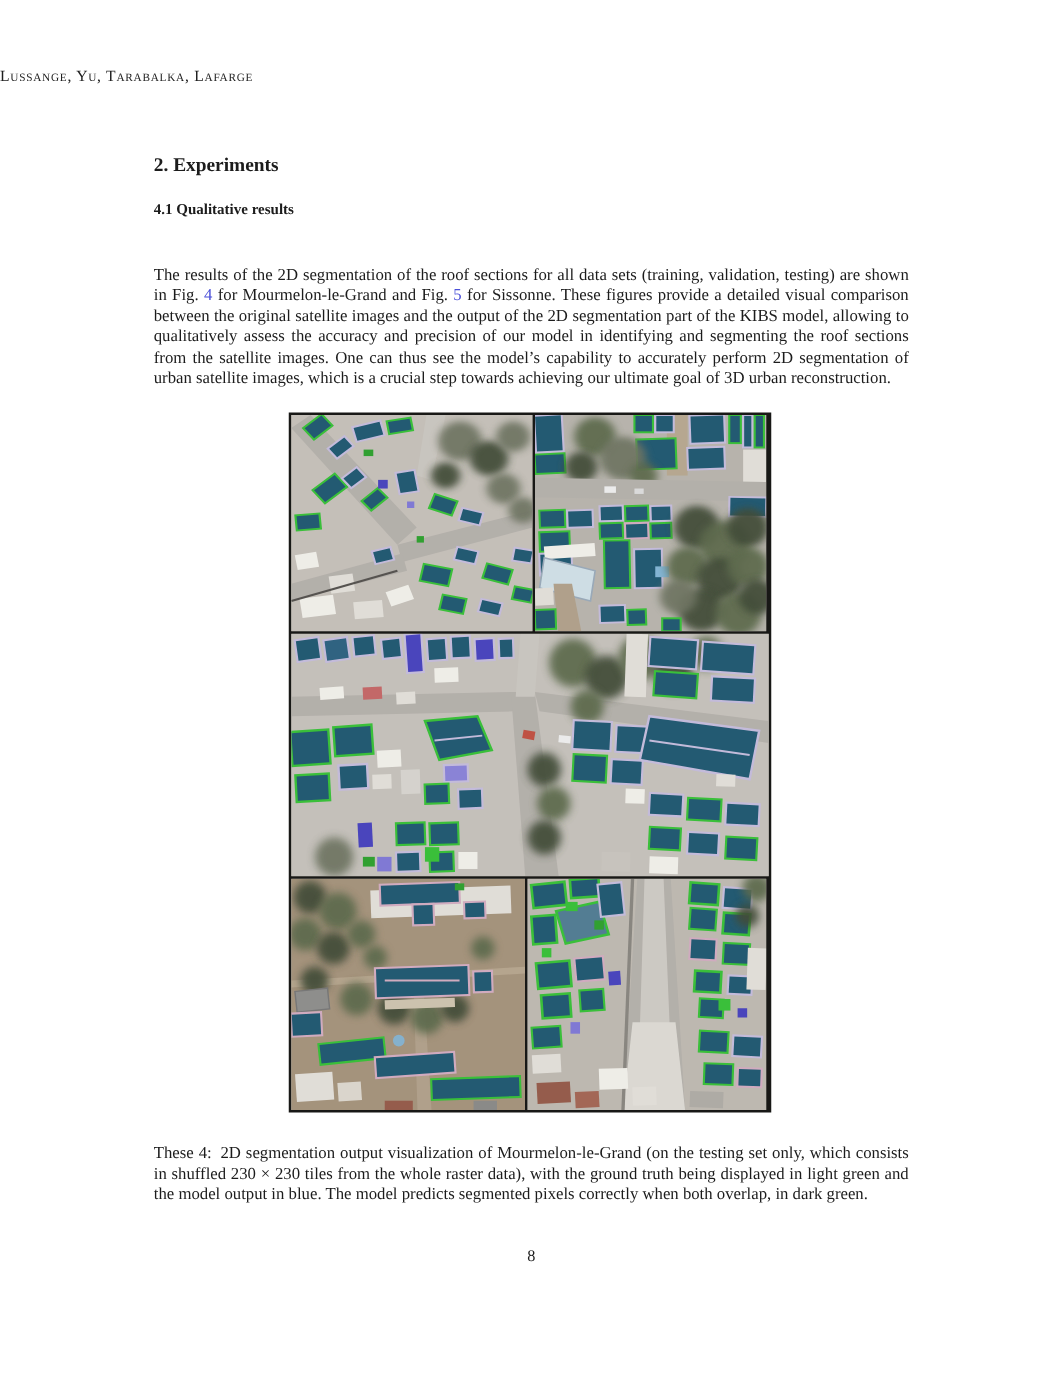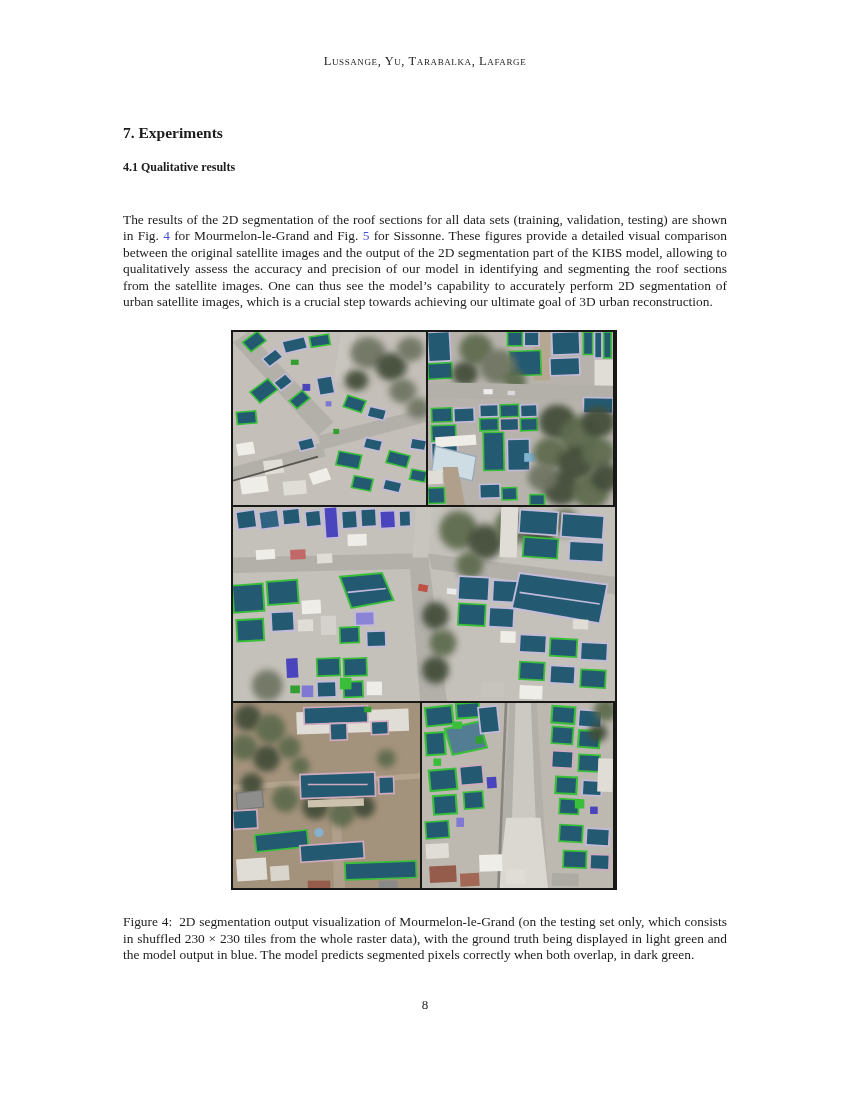--- a/index.html
+++ b/index.html
@@ -1,19 +1,19 @@
 <!DOCTYPE html>
 <html><head>
 <meta charset="utf-8">
 <style>
   html,body{margin:0;padding:0;background:#ffffff;}
   .page{position:relative;width:850px;height:1100px;background:#ffffff;
         font-family:"Liberation Serif", serif;color:#1c1c1c;overflow:hidden;}
 
-  .running-head{position:absolute;top:54px;left:0;width:850px;text-align:center;
+  .running-head{position:absolute;top:54px;left:0;width:850px;
         font-variant:small-caps;font-size:12.5px;letter-spacing:0.6px;color:#1d1d1d;}
 
   .section-heading{position:absolute;top:124px;left:123px;width:604px;
         font-size:15.5px;font-weight:bold;}
   .subsection-heading{position:absolute;top:160px;left:123px;width:604px;
         font-size:12px;font-weight:bold;}
 
   .body-par{position:absolute;top:184px;left:123px;width:604px;
         font-size:13.4px;line-height:16.45px;text-align:justify;margin-top:28px;}
   .figref{color:#4a4fd8;text-decoration:none;cursor:pointer;}
@@ -35,21 +35,21 @@
   .page-number{position:absolute;top:997px;left:0;width:850px;text-align:center;
         font-size:13px;}
 </style>
 </head>
 <body>
 
 <div class="page">
 
   <div class="running-head">Lussange, Yu, Tarabalka, Lafarge</div>
 
-  <div class="section-heading">7. Experiments</div>
+  <div class="section-heading">2. Experiments</div>
   <div class="subsection-heading">4.1 Qualitative results</div>
 
   <p class="body-par"><span>The results of the 2D segmentation of the roof sections for all data sets (training, validation, testing) are shown in Fig. </span><a class="figref" style="color: rgb(74, 79, 216);">4</a><span> for Mourmelon-le-Grand and Fig. </span><a class="figref" style="color: rgb(74, 79, 216);">5</a><span> for Sissonne. These figures provide a detailed visual comparison between the original satellite images and the output of the 2D segmentation part of the KIBS model, allowing to qualitatively assess the accuracy and precision of our model in identifying and segmenting the roof sections from the satellite images. One can thus see the model’s capability to accurately perform 2D segmentation of urban satellite images, which is a crucial step towards achieving our ultimate goal of 3D urban reconstruction.</span></p>
 
   <svg width="0" height="0" style="position:absolute">
     <defs>
       <filter id="soft" x="-80%" y="-80%" width="260%" height="260%">
         <feGaussianBlur stdDeviation="1.8"></feGaussianBlur>
       </filter>
     </defs>
@@ -314,17 +314,17 @@
           <rect x="44" y="90" width="10" height="8" fill="#e3e0d9" transform="rotate(-2 49 94)"></rect>
           <rect x="72" y="66" width="12" height="9" fill="#1c5a75" stroke="#2fc42f" stroke-width="0.9" transform="rotate(3 78 70.5)"></rect>
           <rect x="86" y="68" width="12" height="9" fill="#1c5a75" stroke="#c6bcdf" stroke-width="0.9" transform="rotate(3 92 72.5)"></rect>
           <rect x="74" y="80" width="12" height="9" fill="#1c5a75" stroke="#2fc42f" stroke-width="0.9" transform="rotate(2 80 84.5)"></rect>
           <rect x="88" y="82" width="10" height="8" fill="#1c5a75" stroke="#d5abc2" stroke-width="0.9" transform="rotate(2 93 86)"></rect>
           <rect x="68" y="92" width="14" height="7" fill="#b0aca6" transform="rotate(2 75 95.5)"></rect>
         </svg>
       </div>
   </div>
 
-  <p class="caption"><span class="cap-label">Figure 4:</span><span>2D segmentation output visualization of Mourmelon-le-Grand (on the testing set only, which consists in shuffled 230 × 230 tiles from the whole raster data), with the ground truth being displayed in light green and the model output in blue. The model predicts segmented pixels correctly when both overlap, in dark green.</span></p>
+  <p class="caption"><span class="cap-label">These 4:</span><span>2D segmentation output visualization of Mourmelon-le-Grand (on the testing set only, which consists in shuffled 230 × 230 tiles from the whole raster data), with the ground truth being displayed in light green and the model output in blue. The model predicts segmented pixels correctly when both overlap, in dark green.</span></p>
 
   <div class="page-number">8</div>
 
 </div>
 
 </body></html>

